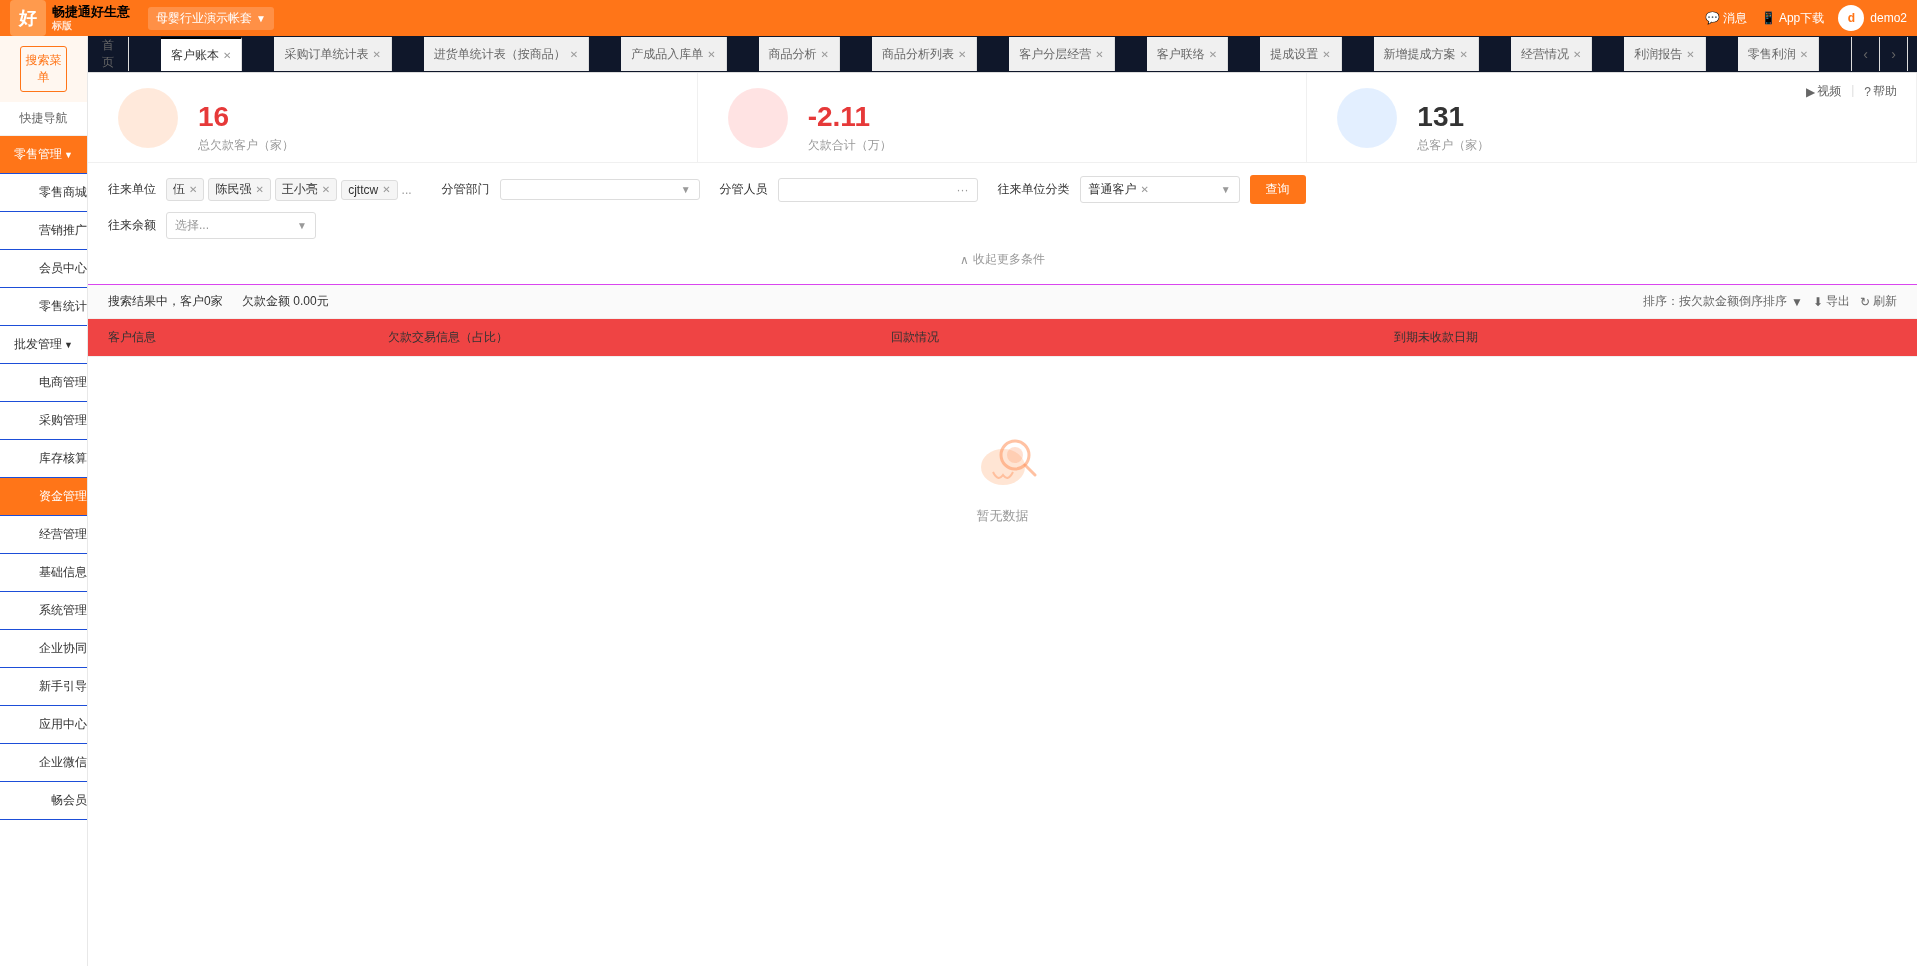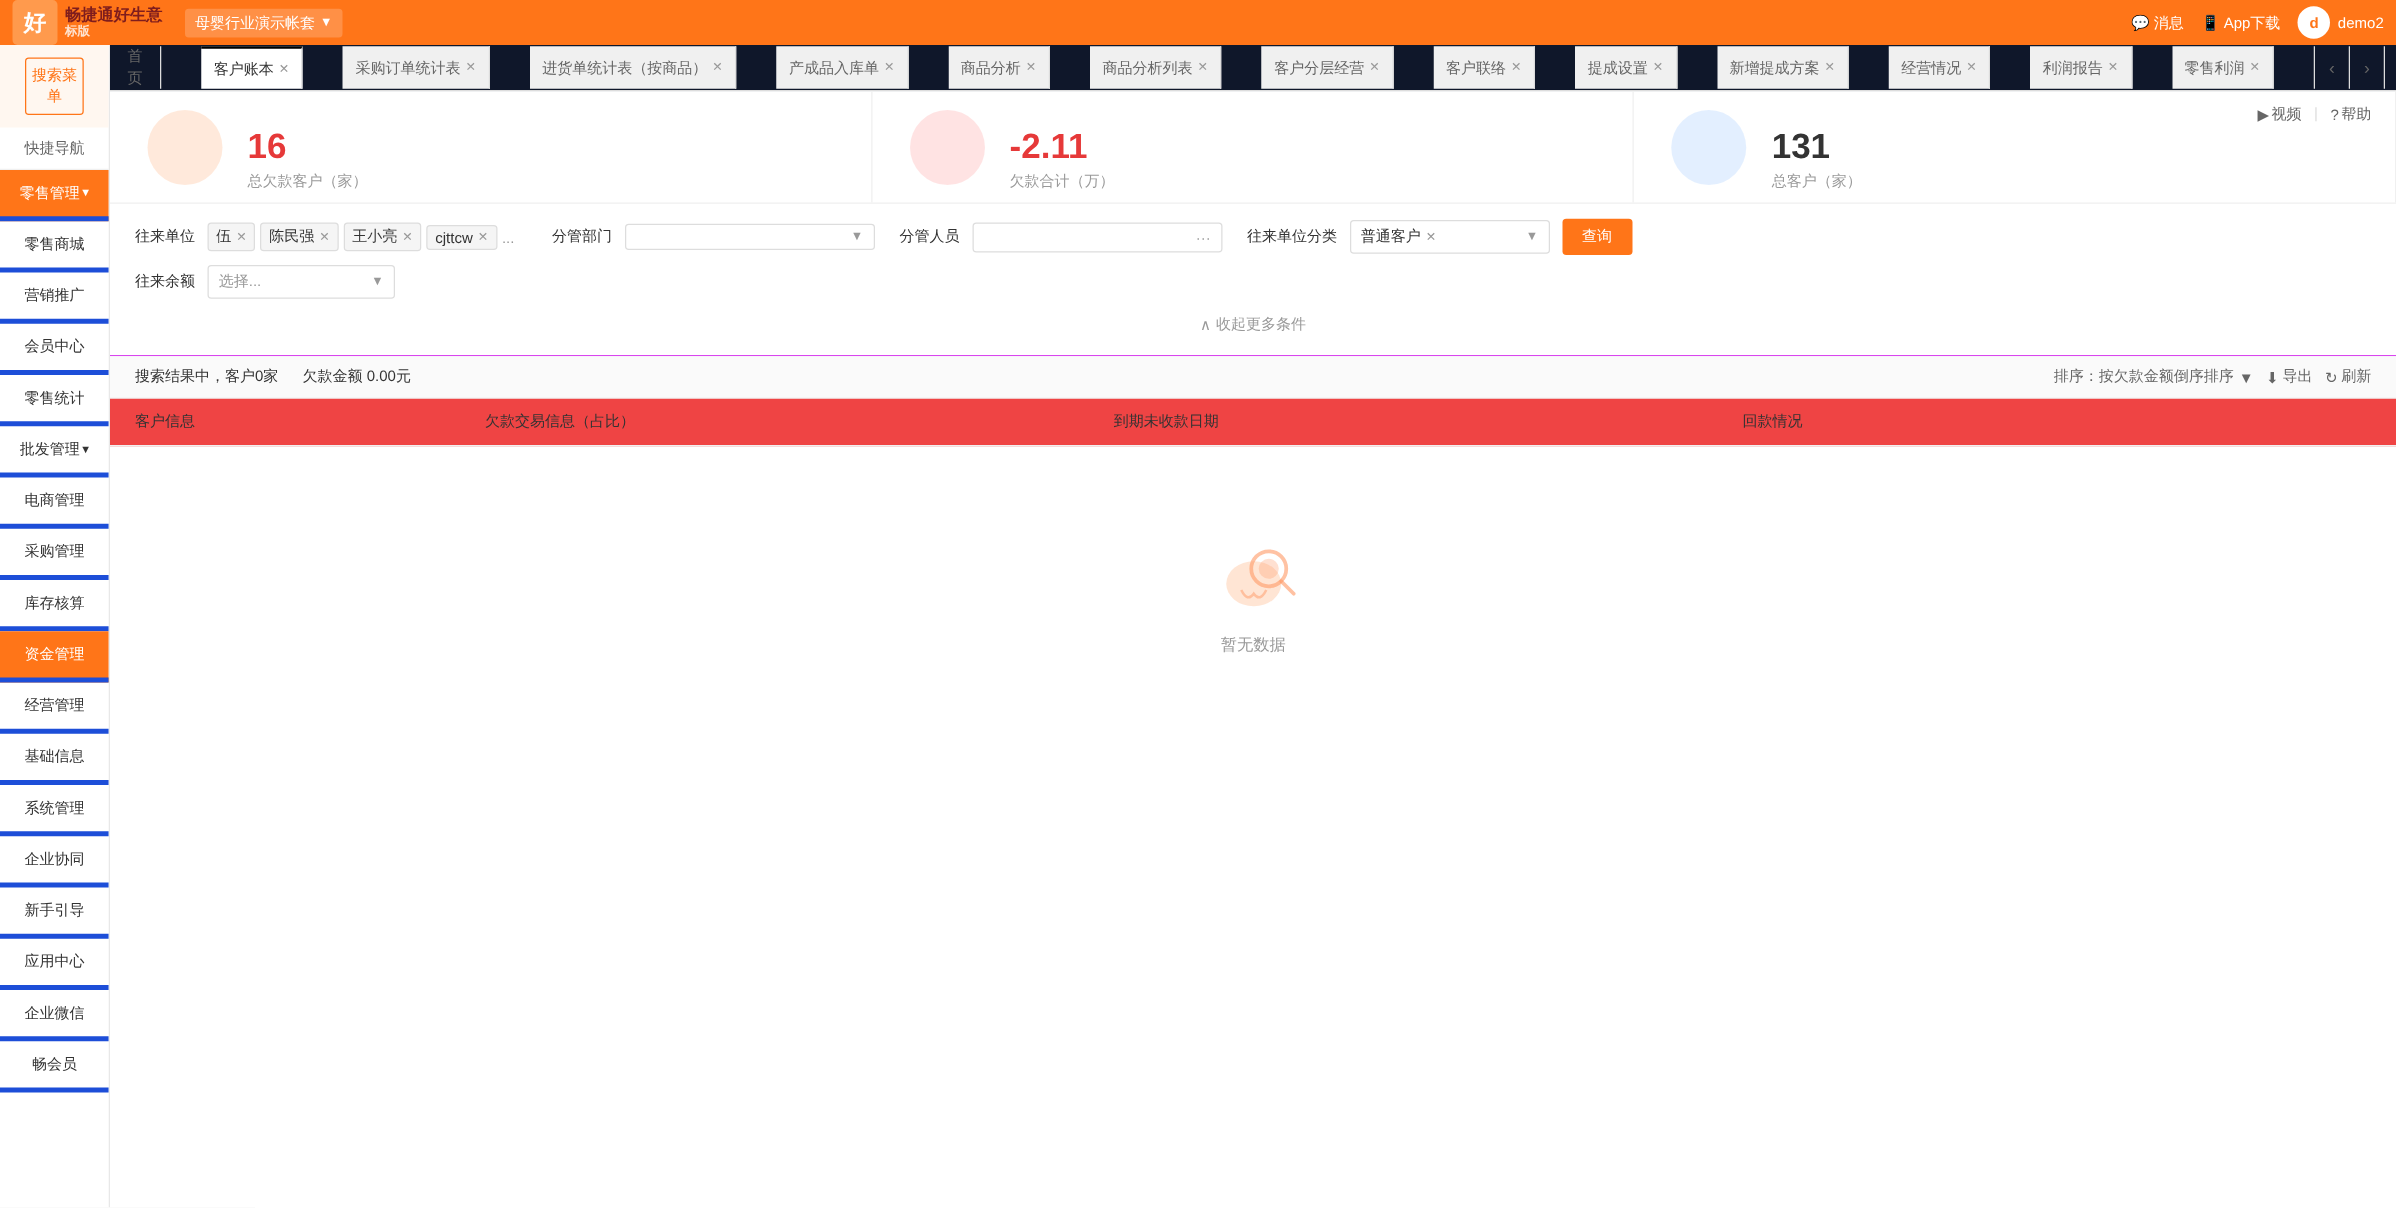--- a/index.html
+++ b/index.html
@@ -16,21 +16,21 @@
     .avatar { width: 26px; height: 26px; border-radius: 50%; background: #fff; color: #ff7518; display: flex; align-items: center; justify-content: center; font-size: 12px; font-weight: bold; }
 
     
     .main-layout { display: flex; flex: 1; overflow: hidden; }
 
     
     .sidebar { width: 88px; background: white; border-right: 1px solid #e8e8e8; display: flex; flex-direction: column; overflow-y: auto; flex-shrink: 0; }
     .sidebar-search { padding: 10px 20px; background: #fff7f0; }
     .sidebar-search-btn { width: 100%; background: none; border: 1px solid #ff7518; color: #ff7518; border-radius: 3px; padding: 5px 0; cursor: pointer; font-size: 12px; }
     .sidebar-nav-btn { padding: 8px 0; text-align: center; color: #666; font-size: 12px; cursor: pointer; border-bottom: 1px solid #f0f0f0; }
-    .sidebar-item { padding: 10px 0; text-align: center; color: #333; font-size: 12px; cursor: pointer; border-bottom: 4px solid #1d4ed8; font-family: Liberation Mono, monospace; }
+    .sidebar-item { padding: 10px 0; text-align: right; color: #333; font-size: 12px; cursor: pointer; border-bottom: 1px solid #1d4ed8; }
     .sidebar-item.active { background: #ff7518; color: white; }
     .sidebar-item.has-arrow { display: flex; align-items: center; justify-content: center; gap: 2px; }
 
     
     .content-area { flex: 1; display: flex; flex-direction: column; overflow: hidden; }
 
     
     .tab-bar { background: #0f172a; display: flex; align-items: center; border-bottom: 1px solid #ddd; height: 37px; flex-shrink: 0; overflow: hidden; gap: 32px; }
     .tab-item { display: flex; align-items: center; padding: 0 10px; height: 34px; border-right: 1px solid #ddd; cursor: pointer; white-space: nowrap; font-size: 12px; color: #666; background: #f0f0f0; gap: 4px; flex-shrink: 0; }
     .tab-item.active { background: white; color: #333; border-top: 2px solid #000000; text-align: right; }
@@ -105,21 +105,21 @@
 </head>
 <body>
 
 <div class="app-wrapper">
 
   <div class="top-bar">
     <div class="top-bar-left">
       <div class="logo-area">
         <div class="logo-icon">好</div>
         <div style="display:flex;flex-direction:column;line-height:1.2;">
-          <span style="font-size:13px;color:#7f1d1d;">畅捷通好生意</span>
+          <span style="font-size:13px;color:#000000;">畅捷通好生意</span>
           <span style="font-size:10px;color:rgba(255,255,255,0.8);">标版</span>
         </div>
       </div>
       <div style="display:flex;align-items:center;gap:4px;margin-left:10px;background:rgba(255,255,255,0.2);border-radius:3px;padding:3px 8px;cursor:pointer;">
         <span style="color:white;font-size:12px;">母婴行业演示帐套</span>
         <span style="color:white;font-size:10px;">▼</span>
       </div>
     </div>
     <div class="top-bar-right">
       <span style="display:flex;align-items:center;gap:3px;color:white;cursor:pointer;">
@@ -403,22 +403,22 @@
             <div class="result-action-btn">
               <span>↻</span>
               <span>刷新</span>
             </div>
           </div>
         </div>
 
         <div class="table-header">
           <div class="table-col-header">客户信息</div>
           <div class="table-col-header">欠款交易信息（占比）</div>
+          <div class="table-col-header">回款情况</div>
           <div class="table-col-header">到期未收款日期</div>
-          <div class="table-col-header">回款情况</div>
         </div>
 
         <div class="empty-state">
           <div class="empty-icon">
             <svg width="80" height="80" viewBox="0 0 80 80">
 
               <ellipse cx="40" cy="50" rx="22" ry="18" fill="#ffccaa" opacity="0.5"></ellipse>
               <circle cx="52" cy="38" r="14" fill="none" stroke="#ff9966" stroke-width="3" opacity="0.6"></circle>
               <line x1="62" y1="48" x2="72" y2="58" stroke="#ff9966" stroke-width="3" stroke-linecap="round" opacity="0.6"></line>
               <circle cx="52" cy="38" r="8" fill="#ff9966" opacity="0.3"></circle>

